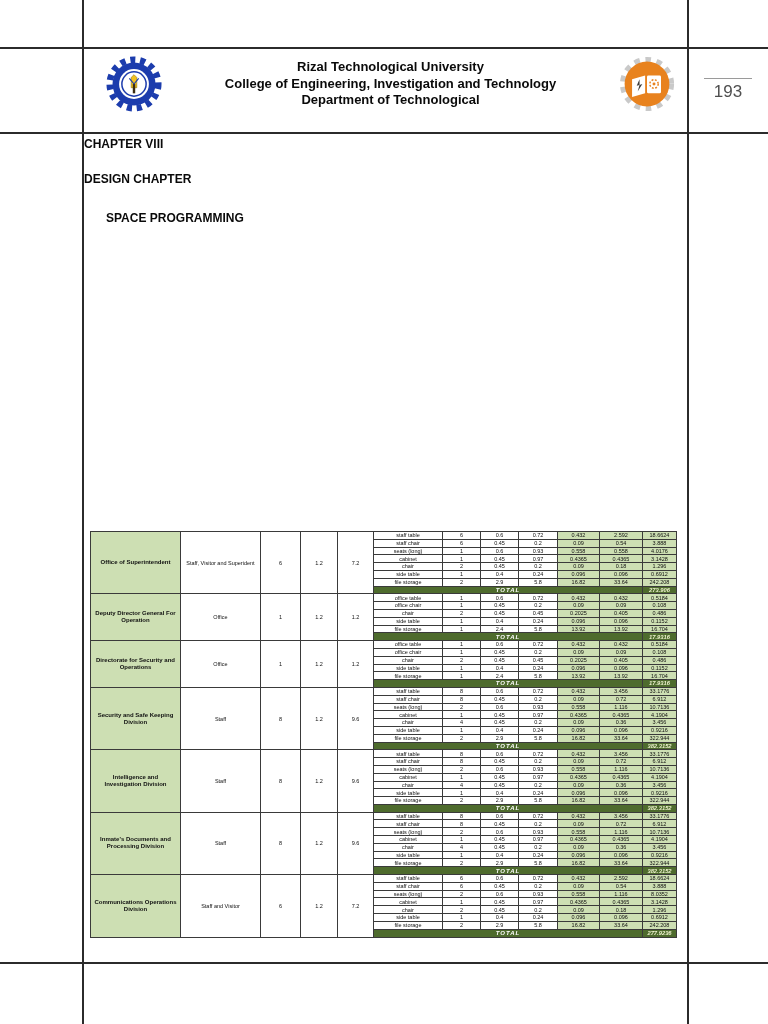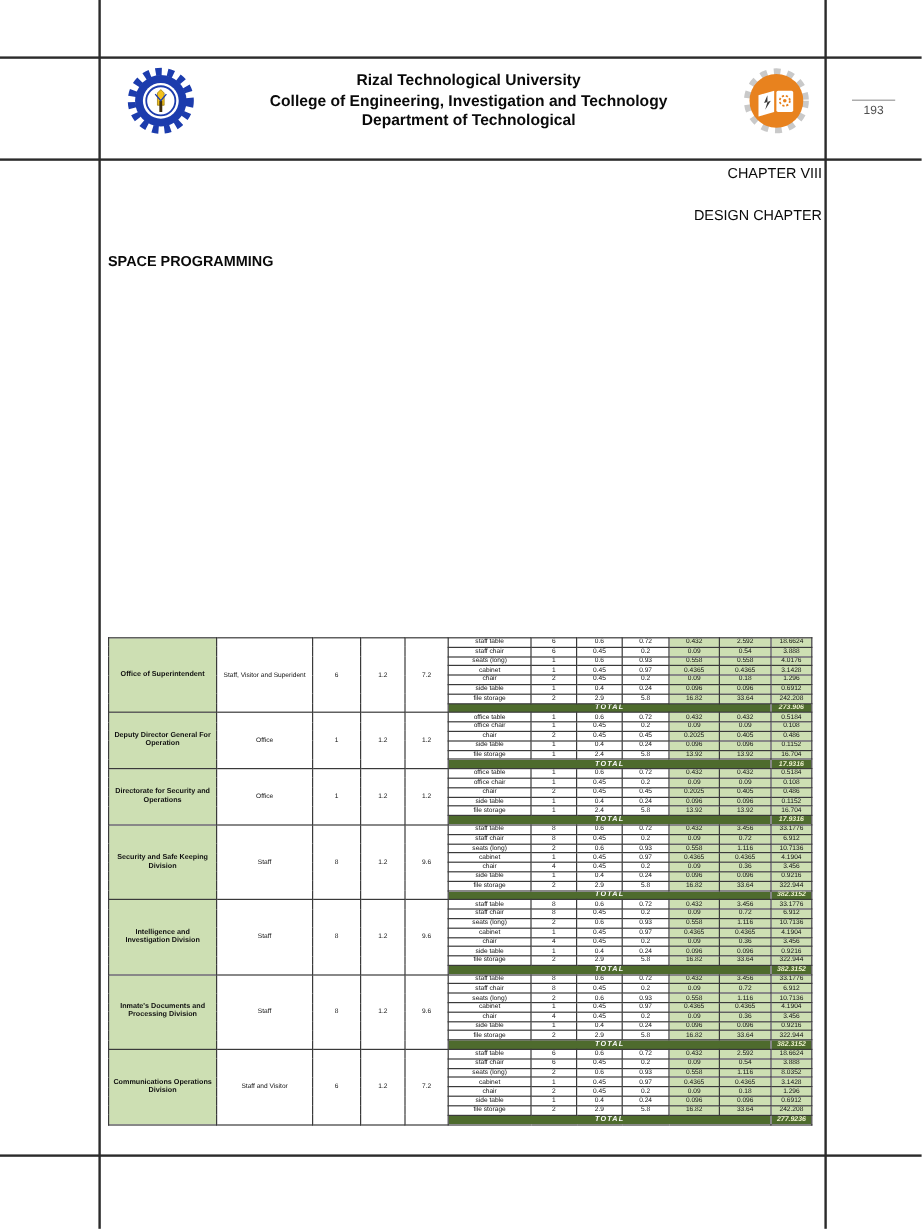--- a/index.html
+++ b/index.html
@@ -13,25 +13,25 @@
 
   
   .header-box{position:absolute;left:84px;top:49px;width:601px;height:70px;
     display:flex;align-items:center;}
   .logo{width:56px;height:56px;flex:0 0 auto;}
   .logo.left{margin-left:22px;}
   .logo.right{margin-right:10px;}
   .header-text{flex:1;text-align:center;font-weight:bold;font-size:13px;line-height:1.3;color:#0a0a0a;}
   .pagenum-cell{position:absolute;left:688px;top:48px;width:80px;height:84px;
     display:flex;align-items:center;justify-content:center;}
-  .pagenum{color:#4f4f4f;font-size:10px;border-top:1px solid #9a9a9a;padding:3px 10px 0 10px;}
+  .pagenum{color:#4f4f4f;font-size:17px;border-top:1px solid #9a9a9a;padding:3px 10px 0 10px;}
 
   
-  .h-center{position:absolute;left:84px;width:601px;text-align:right;font-weight:normal;font-size:12px;color:#0a0a0a;}
-  .h-left{position:absolute;left:90px;font-weight:bold;font-size:12px;color:#0a0a0a;}
+  .h-center{position:absolute;left:84px;width:601px;text-align:left;font-weight:bold;font-size:12px;color:#0a0a0a;}
+  .h-left{position:absolute;left:106px;font-weight:bold;font-size:12px;color:#0a0a0a;}
 
   
   .tbl-wrap{position:absolute;left:90px;top:531px;width:586px;height:407px;}
   table{border-collapse:collapse;table-layout:fixed;width:586px;height:407px;}
   td{border:0.6px solid #3a3a3a;padding:0;margin:0;font-size:5.5px;line-height:6.2px;
      text-align:center;vertical-align:middle;overflow:hidden;}
   td.gname{background:var(--green-light);font-weight:bold;font-size:6px;line-height:7px;padding:0 3px;}
   td.users{background:#fff;font-size:5.5px;padding:0 2px;}
   td.gnum{background:#fff;}
   td.item{background:#fff;white-space:nowrap;}

